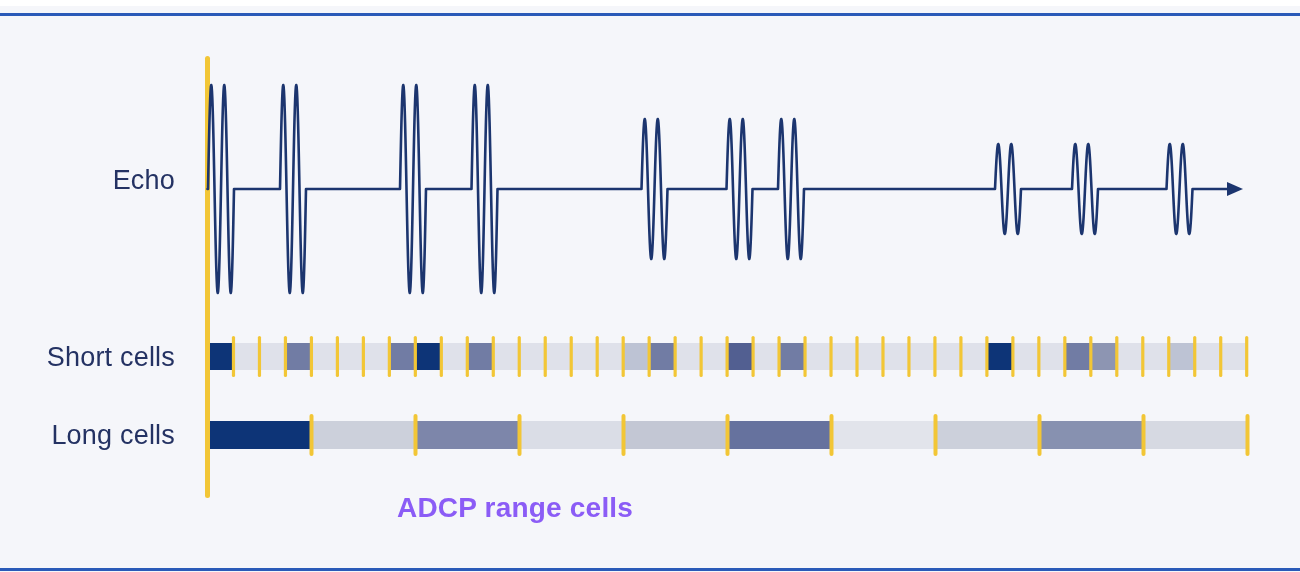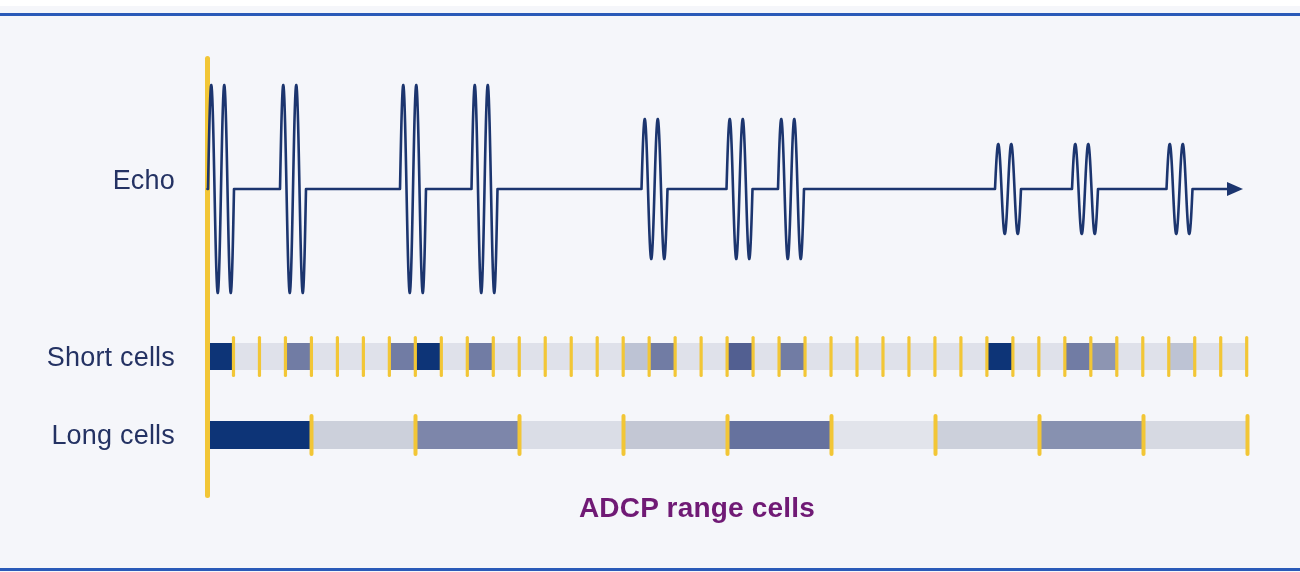--- a/index.html
+++ b/index.html
@@ -15,22 +15,22 @@
   .svg-layer{position:absolute;left:0;top:0;}
   .row-label{
     position:absolute;right:1125px;width:200px;text-align:right;
     color:#243263;font-size:27px;line-height:30px;letter-spacing:0.2px;
     white-space:nowrap;
   }
   .row-label.echo{top:159px;}
   .row-label.short{top:336px;}
   .row-label.long{top:414px;}
   .diagram-title{
-    position:absolute;left:397px;top:486px;width:600px;text-align:center;
-    color:#701a75;font-size:28px;font-weight:700;letter-spacing:0.2px;
+    position:absolute;left:397px;top:486px;width:600px;
+    color:#8b5cf6;font-size:28px;font-weight:700;letter-spacing:0.2px;
   }
 </style>
 </head>
 <body>
 
 <div class="stage">
   <div class="rule top"></div>
   <div class="rule bottom"></div>
 
   <svg class="svg-layer" width="1300" height="572" viewBox="0 0 1300 572">

